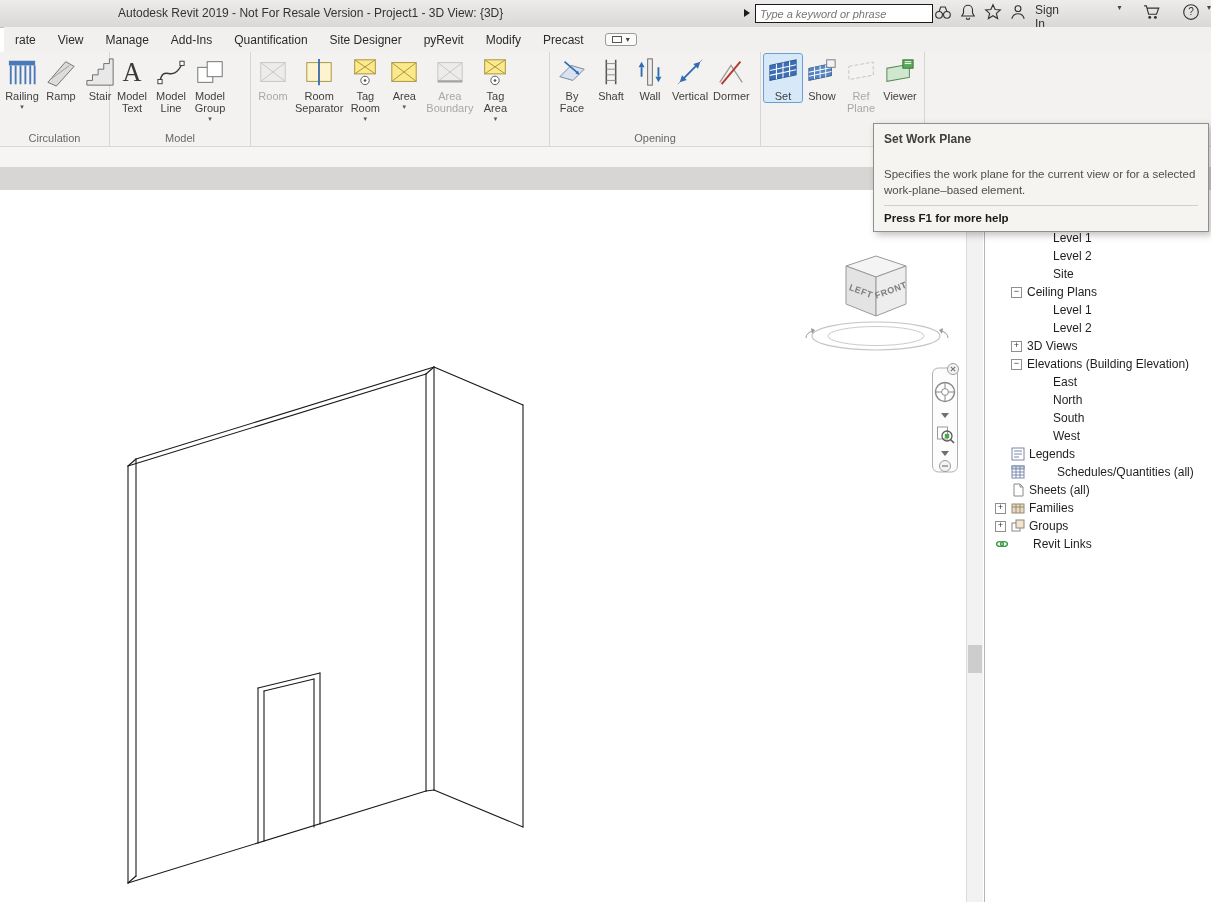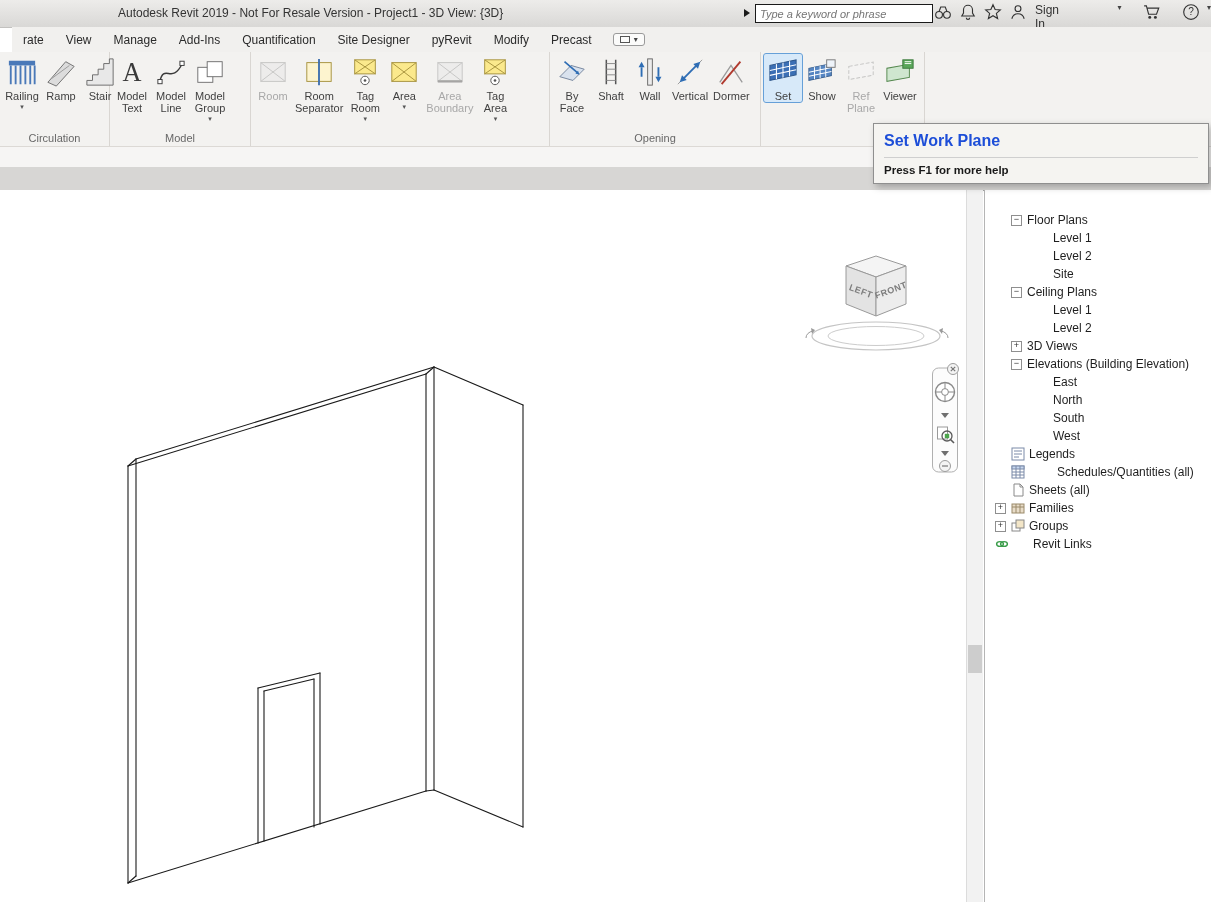--- a/index.html
+++ b/index.html
@@ -15,21 +15,21 @@
   .search{position:absolute;left:755px;top:4px;width:168px;height:15px;border:1px solid #1a1a1a;
     background:#fff;font-family:"Liberation Sans",sans-serif;font-size:11px;font-style:italic;color:#777;padding:1px 4px}
   .tb-icons{position:absolute;left:934px;top:3px;height:21px;display:flex;align-items:flex-start;gap:7px}
   .tb-icons svg{display:block}
   .signin{font-size:12px;color:#333;margin-left:1px}
   .tb-caret{font-size:8px;color:#444}
   .tb-gap{width:38px}
   .tb-gap2{width:8px}
 
   
-  .tabsbar{position:absolute;left:12px;top:27px;right:0;height:25px;background:#f1f0ee;
+  .tabsbar{position:absolute;left:4px;top:27px;right:0;height:25px;background:#f1f0ee;
     display:flex;align-items:center}
   .tab{font-size:12px;color:#2b2b2b;padding:4px 11px;white-space:nowrap}
   .ribbon-pill{margin-left:10px;border:1px solid #9a9a9a;border-radius:3px;background:#fbfbfa;
     padding:1px 6px;display:inline-flex;align-items:center;gap:4px}
   .pill-box{width:8px;height:5px;border:1px solid #555;display:inline-block}
   .pill-caret{font-size:8px;color:#444}
 
   
   .ribbon{position:absolute;left:0;top:52px;right:0;height:94px;background:#f3f2f0;
     border-bottom:1px solid #cfccc8;white-space:nowrap}
@@ -69,21 +69,21 @@
   .exp{width:9px;height:9px;border:1px solid #8f8f8f;background:#fff;color:#333;
     font-size:9px;line-height:7px;text-align:center;margin-right:5px;flex:0 0 auto;box-sizing:content-box}
   .ti{width:14px;height:14px;margin-right:4px;flex:0 0 auto}
   .ti svg{width:14px;height:14px;display:block}
   .tlabel{overflow:hidden}
 
   
   .tooltip{position:absolute;left:873px;top:123px;width:336px;box-sizing:border-box;
     background:#f5f4f1;border:1px solid #8f8f8f;box-shadow:3px 3px 7px rgba(0,0,0,.25);
     padding:8px 10px 7px 10px;z-index:10}
-  .tt-title{font-size:16px;font-weight:bold;color:#1d4ed8;margin-bottom:7px}
+  .tt-title{font-size:12px;font-weight:bold;color:#404040;margin-bottom:21px}
   .tt-body{font-size:11.5px;color:#4e4e4e;line-height:1.35;margin-bottom:7px}
   .tt-footer{border-top:1px solid #cfcfcf;padding-top:6px;font-size:11.5px;font-weight:bold;color:#1a1a1a}
 </style>
 </head>
 <body>
 
 <div class="titlebar">
   <span class="app-title">Autodesk Revit 2019 - Not For Resale Version - Project1 - 3D View: {3D}</span>
   <span class="tb-collapse"></span>
   <input class="search" placeholder="Type a keyword or phrase" style="">
@@ -565,14 +565,15 @@
             <ellipse cx="9" cy="7" rx="3.4" ry="2.4" fill="none" stroke="#3a9d4a" stroke-width="1.4"></ellipse>
           </svg>
         </span>
         <span class="tlabel">Revit Links</span>
       </div>
     </div>
 </div>
 
 <div class="tooltip">
   <div class="tt-title">Set Work Plane</div>
+  <div class="tt-body">Specifies the work plane for the current view or for a selected work-plane–based element.</div>
   <div class="tt-footer">Press F1 for more help</div>
 </div>
 
 </body></html>

